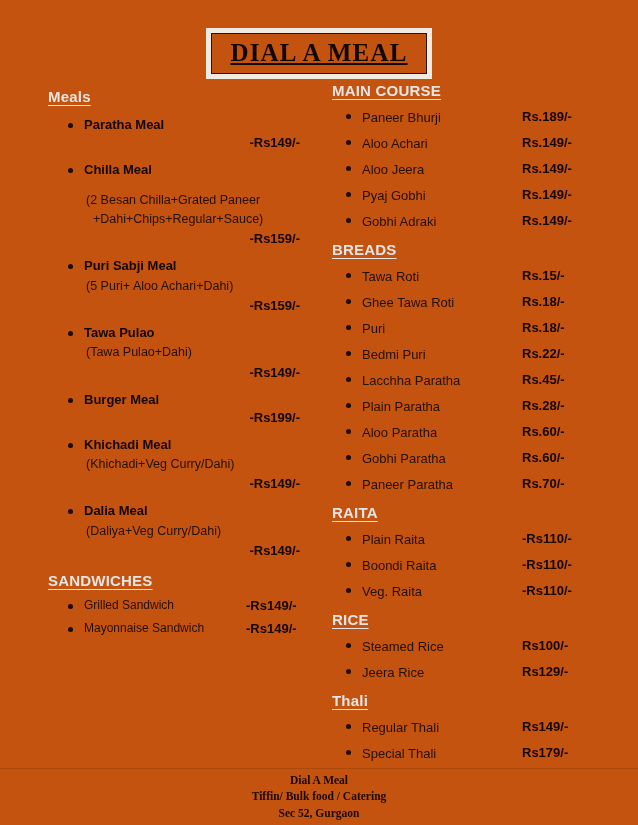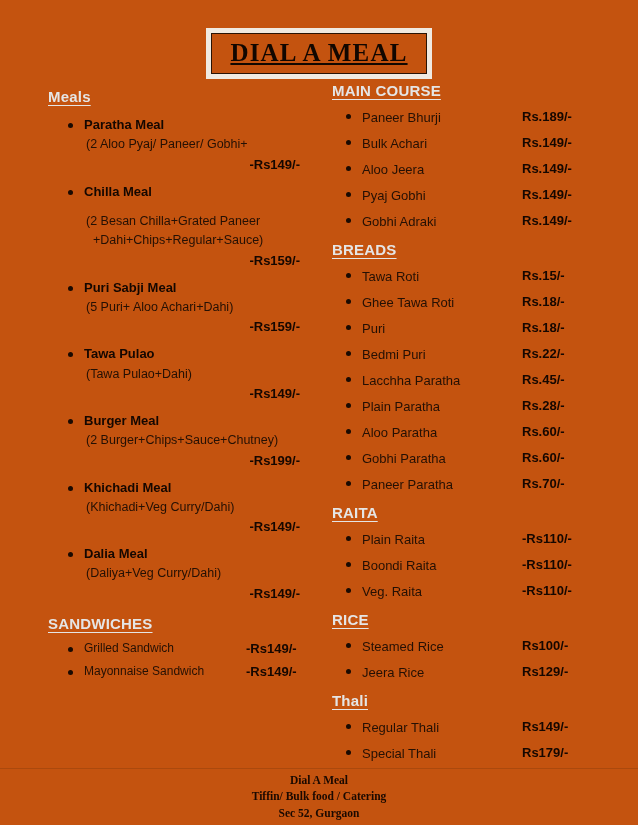--- a/index.html
+++ b/index.html
@@ -216,21 +216,20 @@
   </div>
 
   <div class="col-left">
 
     <div class="section-head">Meals</div>
 
     <div class="meal">
       <span class="bullet"></span>
       <div class="meal-name">Paratha Meal</div>
       <div class="meal-desc">
-        <span>(2 Aloo Pyaj/ Paneer/ Gobhi+</span>
       </div>
       <div class="meal-price">-Rs149/-</div>
     </div>
 
     <div class="meal gap">
       <span class="bullet"></span>
       <div class="meal-name">Chilla Meal</div>
       <div class="meal-desc">
         <span>(2 Besan Chilla+Grated Paneer</span>
         <span class="l2">+Dahi+Chips+Regular+Sauce)</span>
@@ -252,23 +251,20 @@
       <div class="meal-name">Tawa Pulao</div>
       <div class="meal-desc">
         <span>(Tawa Pulao+Dahi)</span>
       </div>
       <div class="meal-price">-Rs149/-</div>
     </div>
 
     <div class="meal">
       <span class="bullet"></span>
       <div class="meal-name">Burger Meal</div>
-      <div class="meal-desc">
-        <span>(2 Burger+Chips+Sauce+Chutney)</span>
-      </div>
       <div class="meal-price">-Rs199/-</div>
     </div>
 
     <div class="meal">
       <span class="bullet"></span>
       <div class="meal-name">Khichadi Meal</div>
       <div class="meal-desc">
         <span>(Khichadi+Veg Curry/Dahi)</span>
       </div>
       <div class="meal-price">-Rs149/-</div>
@@ -302,21 +298,21 @@
 
     <div class="rgroup">
       <div class="section-head">MAIN COURSE</div>
       <div class="rrow">
         <span class="bullet"></span>
         <span class="r-name">Paneer Bhurji</span>
         <span class="r-price">Rs.189/-</span>
       </div>
       <div class="rrow">
         <span class="bullet"></span>
-        <span class="r-name">Bulk Achari</span>
+        <span class="r-name">Aloo Achari</span>
         <span class="r-price">Rs.149/-</span>
       </div>
       <div class="rrow">
         <span class="bullet"></span>
         <span class="r-name">Aloo Jeera</span>
         <span class="r-price">Rs.149/-</span>
       </div>
       <div class="rrow">
         <span class="bullet"></span>
         <span class="r-name">Pyaj Gobhi</span>

